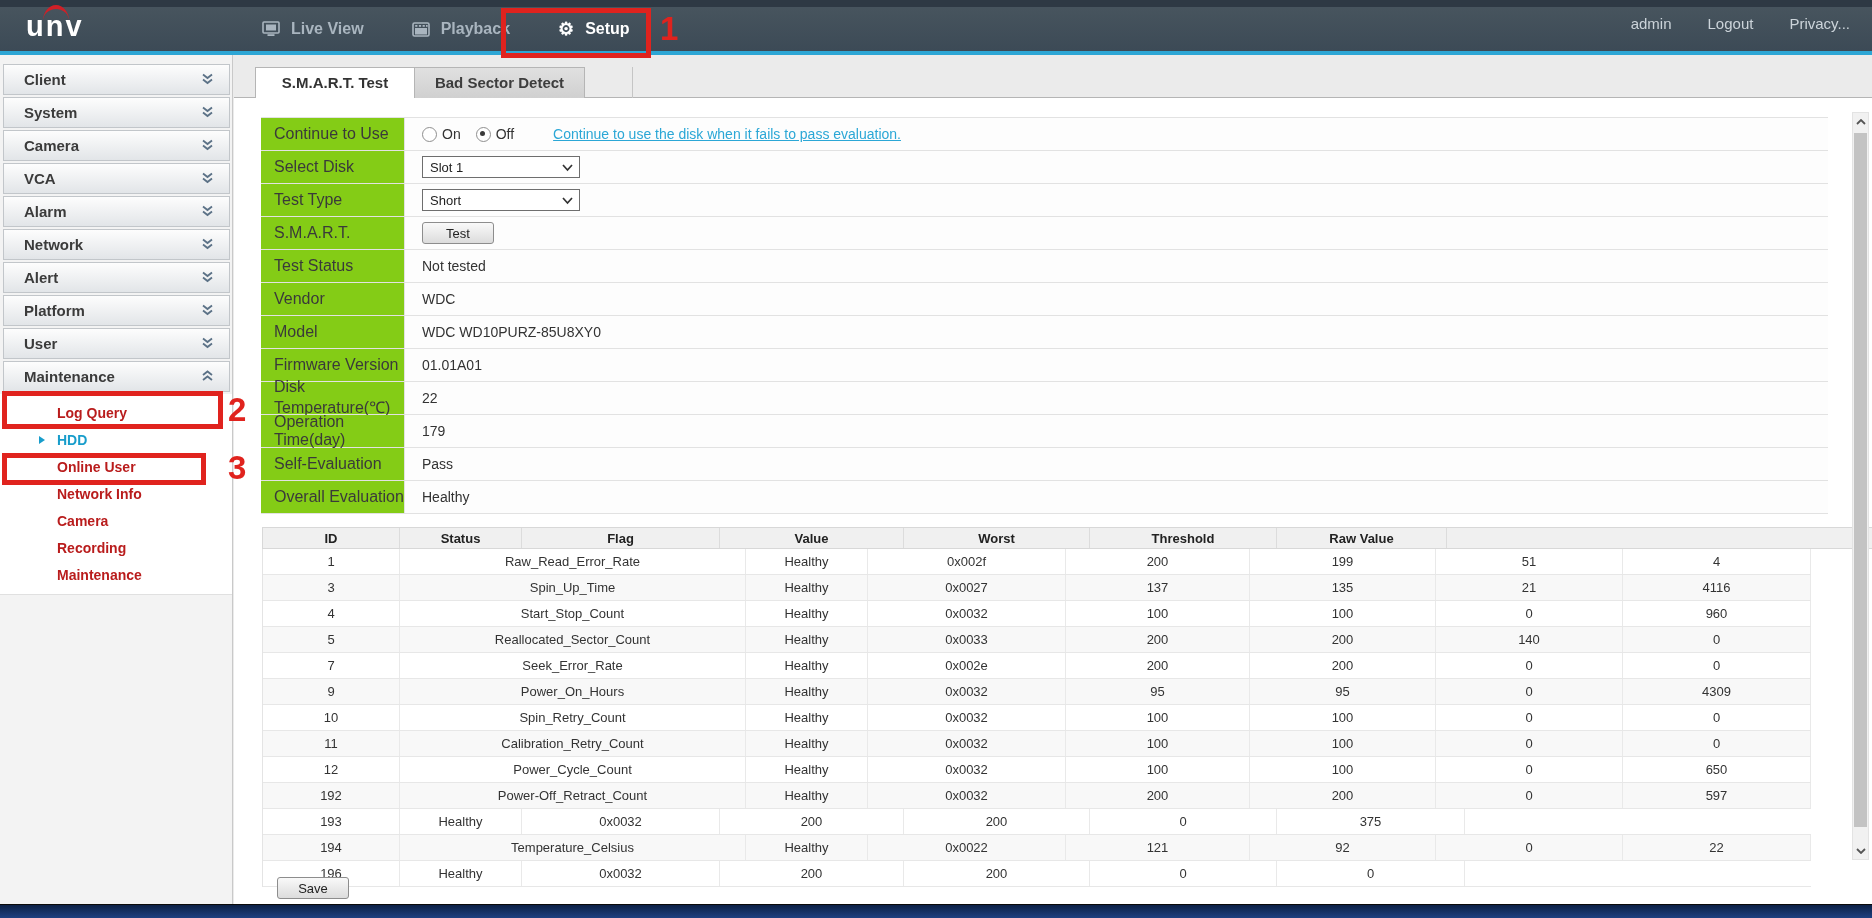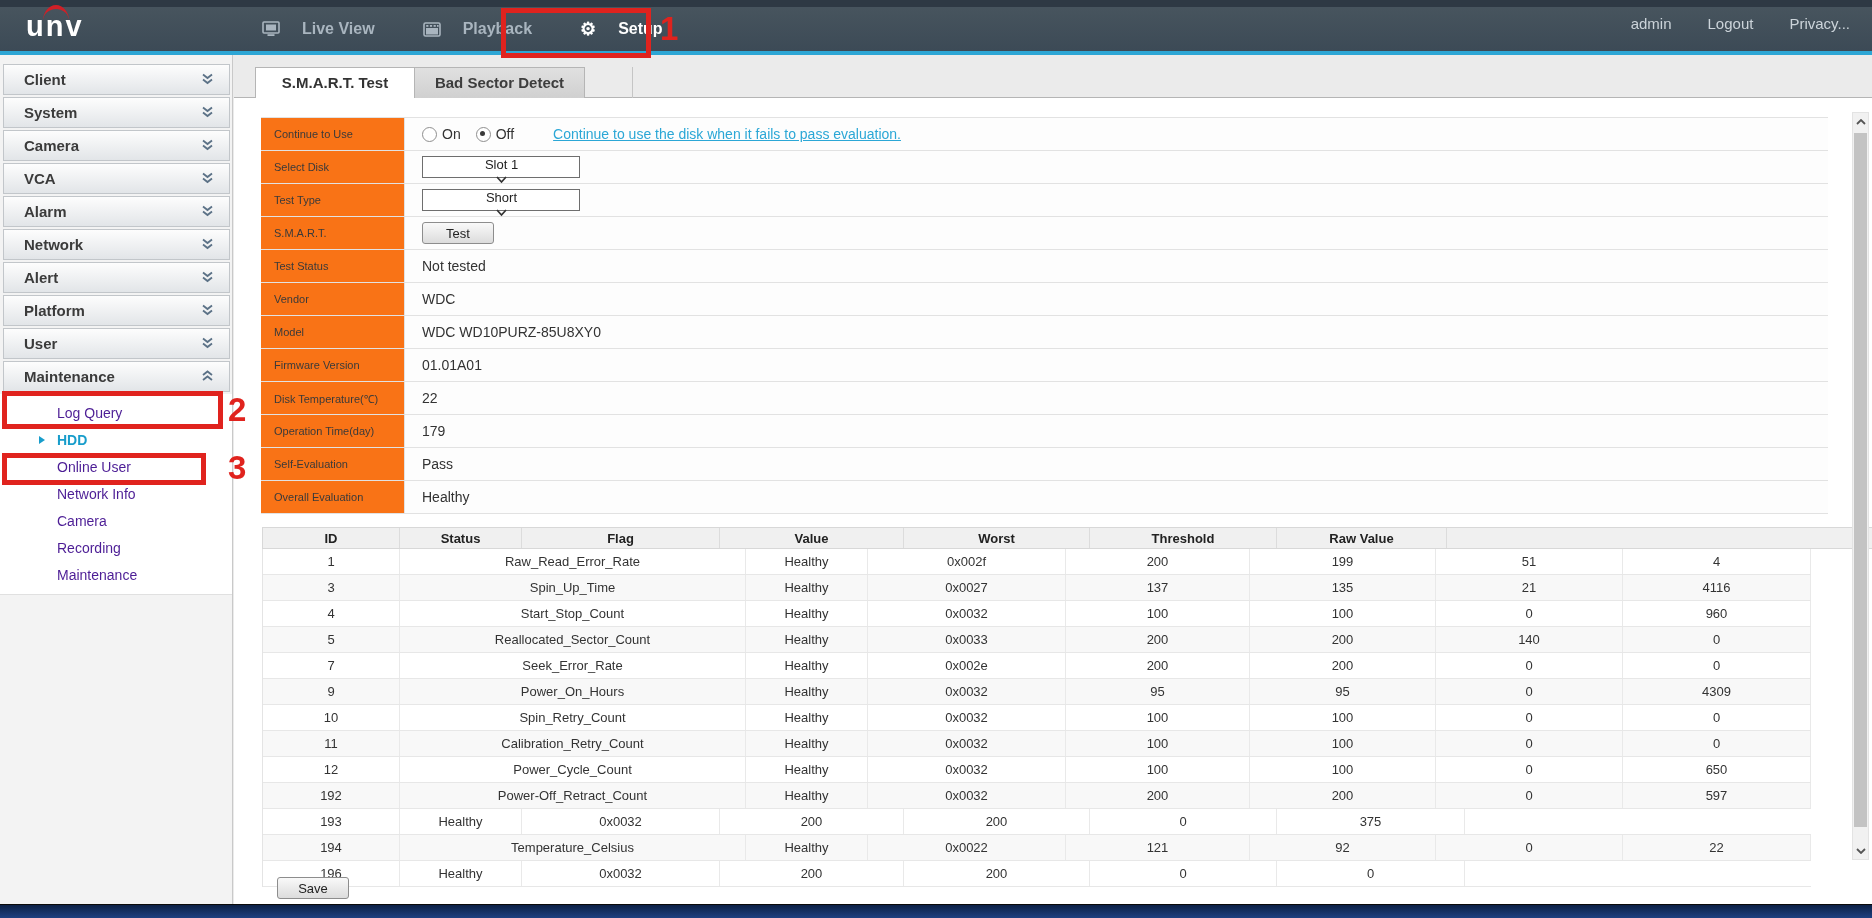--- a/index.html
+++ b/index.html
@@ -8,21 +8,21 @@
 
   
   .topbar{position:absolute;top:0;left:0;right:0;height:51px;
           background:linear-gradient(#49565f,#3c4a56);border-bottom:4px solid #2da6d5;z-index:5;}
   .topbar::before{content:"";position:absolute;top:0;left:0;right:0;height:7px;background:#2e3944;}
   .logo{position:absolute;left:26px;top:11px;color:#fff;font-size:29px;font-weight:bold;
         letter-spacing:2px;line-height:30px;}
   .logo-arc{position:absolute;left:17px;top:-6px;width:26px;height:12px;
             border-top:4px solid #cf2027;border-radius:50% 50% 0 0/100% 100% 0 0;}
   .main-nav{position:absolute;left:238px;top:7px;height:44px;display:flex;align-items:center;}
-  .nav-item{display:flex;align-items:center;gap:22px;padding:0 24px;height:44px;
+  .nav-item{display:flex;align-items:center;gap:11px;padding:0 24px;height:44px;
             color:#a9b5bf;font-size:16px;font-weight:bold;cursor:pointer;}
   .nav-item.active{color:#fff;}
   .nav-item .ic{display:flex;align-items:center;}
   .gear-glyph{font-size:18px;line-height:18px;}
   .user-links{position:absolute;right:22px;top:15px;display:flex;gap:36px;
               color:#ccd4da;font-size:15px;}
   .user-links span{cursor:pointer;}
 
   
   .ann-box{position:absolute;border:5px solid #e0231e;box-sizing:border-box;z-index:30;pointer-events:none;}
@@ -38,54 +38,54 @@
   
   .sidebar{position:absolute;left:0;top:55px;width:233px;bottom:13px;background:#f3f3f3;
            border-right:1px solid #c9c9c9;box-sizing:border-box;}
   .acc-list{padding-top:9px;}
   .acc-item{height:31px;margin:0 2px 2px 3px;background:linear-gradient(#fdfdfd,#e2e5e8);
             border:1px solid #c2c6ca;display:flex;align-items:center;justify-content:space-between;
             padding:0 15px 0 20px;font-size:15px;font-weight:bold;color:#3b3b3b;
             box-sizing:border-box;cursor:pointer;}
   .submenu{background:#fff;padding:5px 0 6px 0;margin:0 0 1px 0;border-bottom:1px solid #e0e0e0;}
   .sub-item{height:27px;display:flex;align-items:center;padding-left:57px;font-size:14px;
-            color:#4c1d95;cursor:pointer;position:relative;}
+            color:#b91c1c;cursor:pointer;position:relative;font-weight:bold;}
   .sub-item.active{color:#189dcb;font-weight:bold;}
   .tri{position:absolute;left:39px;width:0;height:0;border-left:6px solid #189dcb;
        border-top:4px solid transparent;border-bottom:4px solid transparent;}
 
   
   .content{position:absolute;left:234px;top:55px;right:0;bottom:13px;background:#ebebeb;}
   .tabbar{position:absolute;top:12px;left:9px;right:0;height:31px;display:flex;z-index:3;margin-left:12px;}
   .tab{height:31px;line-height:30px;text-align:center;font-weight:bold;font-size:15px;
        box-sizing:border-box;cursor:pointer;}
   .tab.active{width:160px;background:#fff;border:1px solid #b5b5b5;border-bottom:none;color:#333;}
   .tab.inactive{width:170px;background:linear-gradient(#e0e0e0,#d0d0d0);border:1px solid #b5b5b5;
                 border-left:none;border-bottom:none;color:#3d3d3d;}
   .tab-slot{width:48px;height:31px;border-right:1px solid #c5c5c5;box-sizing:border-box;}
   .panel{position:absolute;top:42px;left:0;right:0;bottom:0;background:#fff;
          border-top:1px solid #b5b5b5;border-bottom:1px solid #c9c9c9;box-sizing:border-box;}
 
   
   .form{position:absolute;left:27px;top:19px;width:1567px;border-top:1px solid #e2e2e2;}
   .frow{height:32px;border-bottom:1px solid #e2e2e2;display:flex;align-items:stretch;
         background:#fdfdfd;}
-  .flabel{width:144px;background:#f97316;border-right:1px solid #e2e2e2;display:flex;
-          align-items:center;padding-left:13px;font-size:11px;color:#3a3a3a;box-sizing:border-box;
+  .flabel{width:144px;background:#84cc16;border-right:1px solid #e2e2e2;display:flex;
+          align-items:center;padding-left:13px;font-size:16px;color:#3a3a3a;box-sizing:border-box;
           flex:none;}
   .fvalue{flex:1;display:flex;align-items:center;padding-left:17px;font-size:14px;color:#333;}
   .radio{width:13px;height:13px;border:1px solid #8f8f8f;border-radius:50%;background:#fff;
          margin-right:5px;position:relative;cursor:pointer;flex:none;}
   .radio.sel::after{content:"";position:absolute;left:3px;top:3px;width:5px;height:5px;
                     border-radius:50%;background:#3a3a3a;}
   .ropt{margin-right:15px;}
   .hint{color:#2ba7d6;margin-left:24px;text-decoration:underline;}
   .sel-box{width:158px;height:22px;border:1px solid #6e6e6e;background:#fff;display:flex;
            align-items:center;justify-content:space-between;padding:0 6px 0 7px;font-size:13px;
-           color:#222;box-sizing:border-box;cursor:pointer;flex-direction:column;}
+           color:#222;box-sizing:border-box;cursor:pointer;}
   .btn{min-width:72px;height:22px;background:linear-gradient(#f9f9f9,#dcdcdc);
        border:1px solid #8d8d8d;border-radius:3px;font-size:13px;color:#222;display:flex;
        align-items:center;justify-content:center;box-sizing:border-box;cursor:pointer;}
 
   
   .attr-table{position:absolute;left:28px;top:429px;width:1802px;border-radius:26px;}
   .thead{display:flex;height:22px;background:#f0f0f0;border:1px solid #d8d8d8;box-sizing:border-box;}
   .th{font-size:13px;font-weight:bold;color:#222;display:flex;align-items:center;
       justify-content:center;border-right:1px solid #dcdcdc;box-sizing:border-box;height:100%;}
   .th:last-child{border-right:none;}

